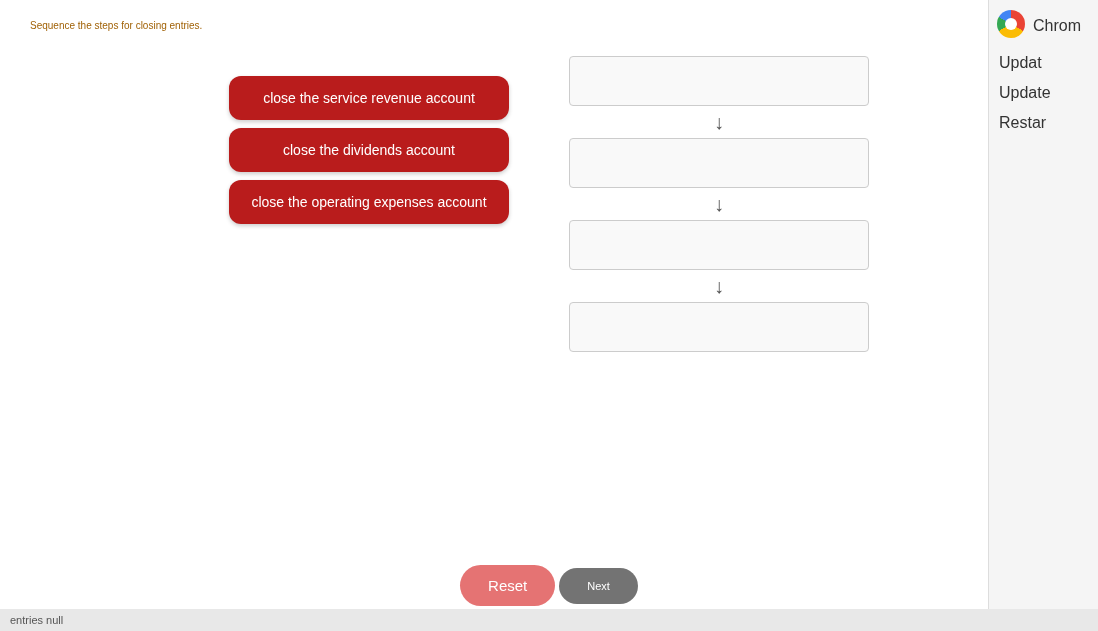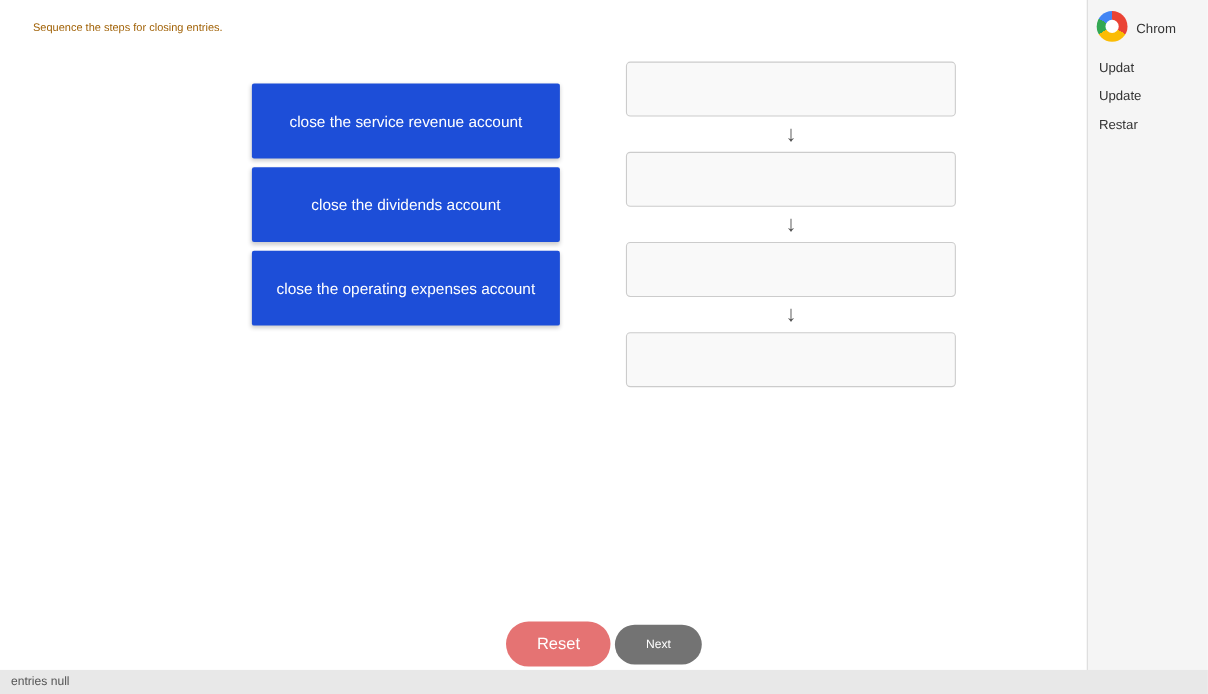--- a/index.html
+++ b/index.html
@@ -40,25 +40,25 @@
     }
 
     .left-column {
       display: flex;
       flex-direction: column;
       gap: 8px;
       margin-top: 30px;
     }
 
     .drag-item {
-      background: #1d4ed8;
+      background: #b91c1c;
       color: white;
       border: none;
-      border-radius: 2px;
-      padding: 26px 20px;
+      border-radius: 12px;
+      padding: 14px 20px;
       font-size: 14px;
       cursor: grab;
       text-align: center;
       min-width: 280px;
       box-shadow: 0 2px 4px rgba(0,0,0,0.2);
     }
 
     .right-column {
       display: flex;
       flex-direction: column;
@@ -123,21 +123,21 @@
       background: #f5f5f5;
       border-left: 1px solid #ddd;
       display: flex;
       flex-direction: column;
       align-items: flex-start;
       padding: 10px 8px;
       gap: 4px;
     }
 
     .side-item {
-      font-size: 12px;
+      font-size: 16px;
       color: #333;
       cursor: pointer;
       padding: 4px 2px;
     }
 
     .chrome-icon {
       width: 28px;
       height: 28px;
       border-radius: 50%;
       background: conic-gradient(#EA4335 0deg 120deg, #FBBC05 120deg 240deg, #34A853 240deg 300deg, #4285F4 300deg 360deg);

